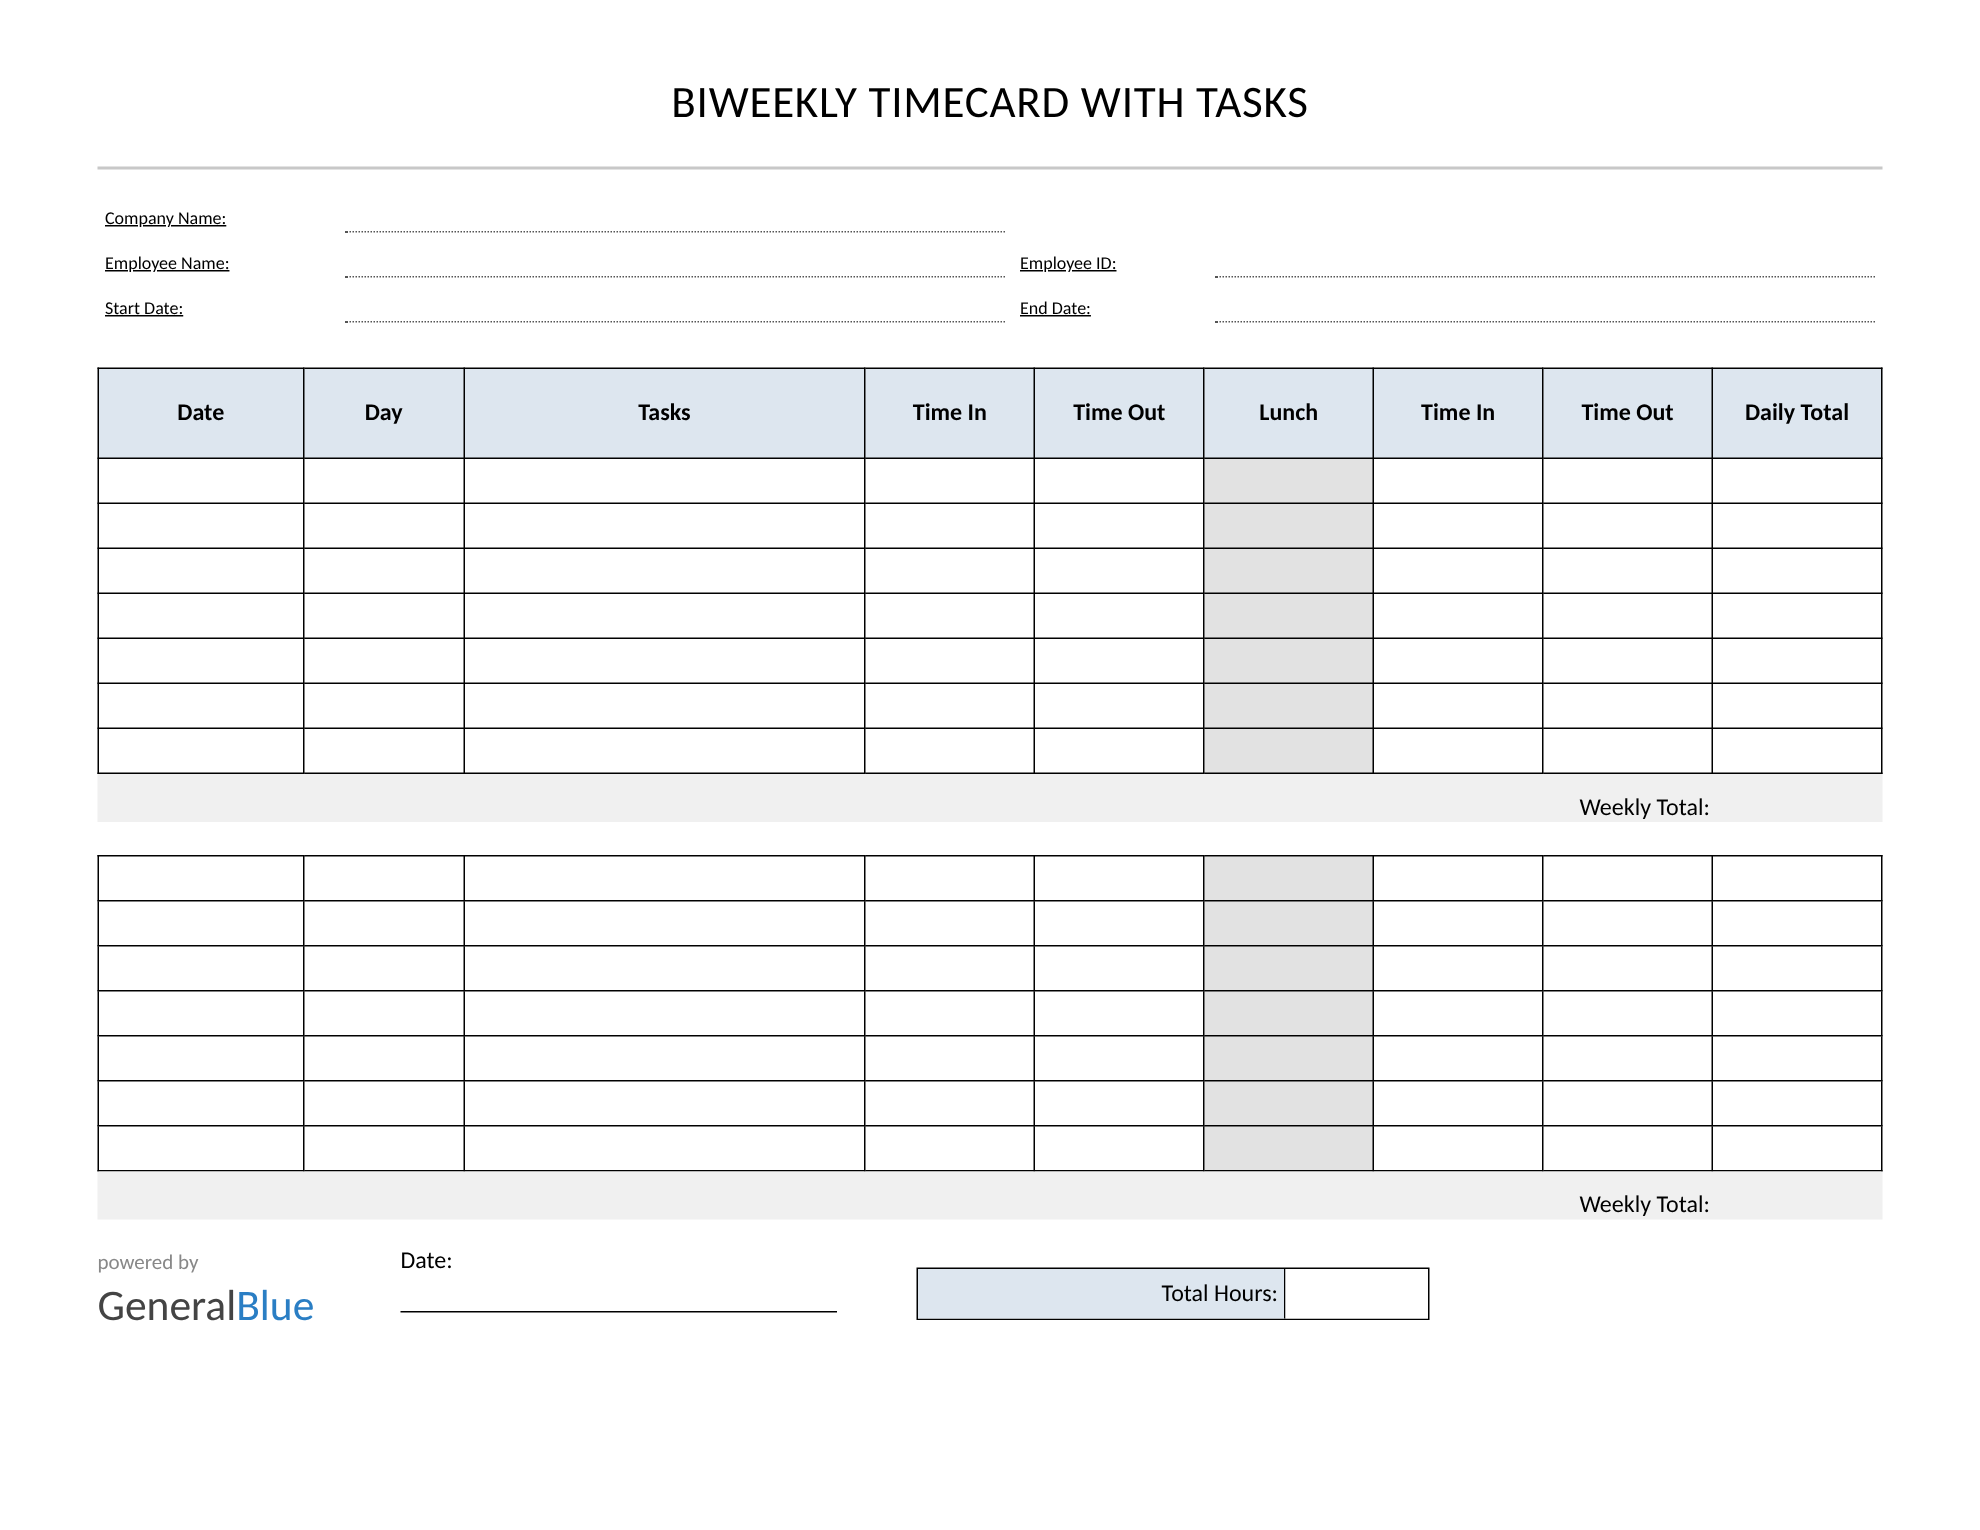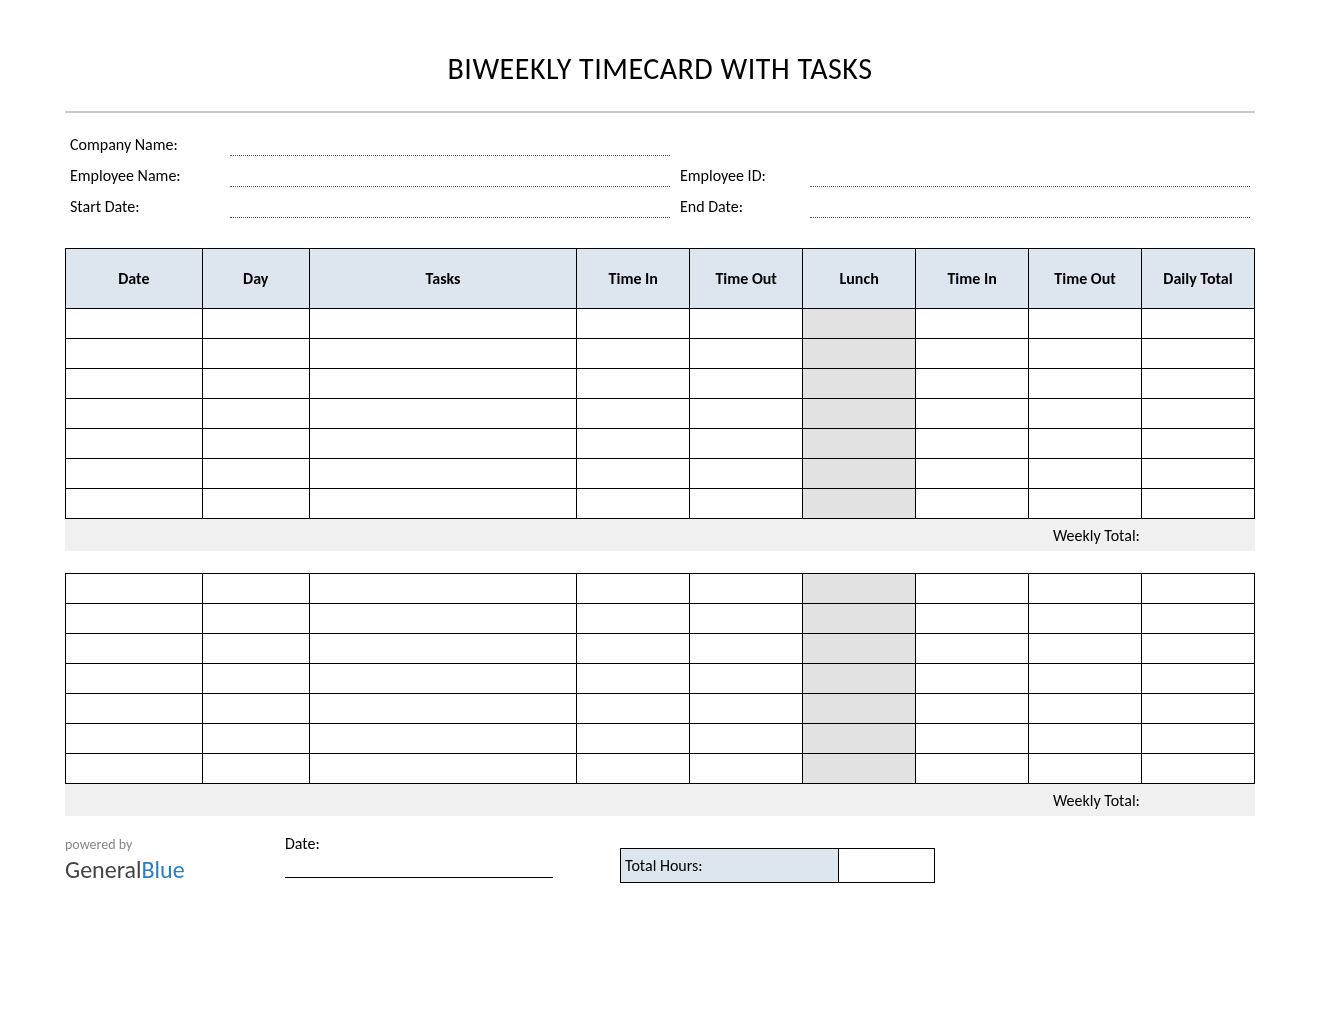--- a/index.html
+++ b/index.html
@@ -22,21 +22,21 @@
   }
   .info-grid {
     display: grid;
     grid-template-columns: 150px 1fr 120px 1fr;
     row-gap: 10px;
     column-gap: 10px;
     align-items: end;
     margin-bottom: 30px;
     padding: 0 5px;
   }
-  .info-label { font-size: 16px; font-weight: 500; padding-bottom: 2px; }
+  .info-label { font-size: 12px; font-weight: 500; padding-bottom: 2px; text-decoration: underline; }
   .info-line {
     border-bottom: 1px dotted #555;
     height: 20px;
   }
   .spacer { }
   table.timecard {
     width: 100%;
     border-collapse: collapse;
     table-layout: fixed;
     margin-bottom: 0;
@@ -52,58 +52,58 @@
   table.timecard td {
     border: 1px solid #000;
     height: 30px;
     padding: 2px 4px;
   }
   table.timecard td.lunch { background: #e2e2e2; }
   .weekly-row {
     background: #f0f0f0;
     height: 32px;
     display: flex;
-    align-items: center;
+    align-items: flex-end;
     font-size: 16px;
     font-weight: 500;
   }
   .weekly-row .wlabel {
     width: 91%;
     text-align: right;
     padding-right: 8px;
   }
   .weekly-row .wval { flex: 1; }
   .gap { height: 22px; }
   .footer {
     margin-top: 18px;
     display: grid;
     grid-template-columns: 200px 1fr 1fr 300px;
-    column-gap: 20px;
+    column-gap: 2px;
     align-items: start;
   }
   .powered { color: #888; font-size: 14px; padding-top: 2px; }
-  .gb-logo { font-size: 24px; font-weight: 400; margin-top: 2px; }
+  .gb-logo { font-size: 29px; font-weight: 400; margin-top: 2px; }
   .gb-general { color: #444; }
   .gb-blue { color: #2a7ec4; }
   .approve-block { padding-top: 0; }
   .approve-label { font-size: 16px; padding-bottom: 24px; }
   .approve-line {
     border-bottom: 1.5px solid #000;
     width: 85%;
     height: 0;
   }
   .total-box {
     display: flex;
     border: 1.5px solid #000;
     margin-top: 14px;
   }
   .total-box .tlabel {
     background: #dde6ef;
     flex: 1;
-    text-align: left;
+    text-align: right;
     padding: 7px 4px;
     font-size: 16px;
     font-weight: 500;
     border-right: 1.5px solid #000;
   }
   .total-box .tval {
     width: 95px;
     background: #fff;
   }
   col.c-date  { width: 11.5%; }

